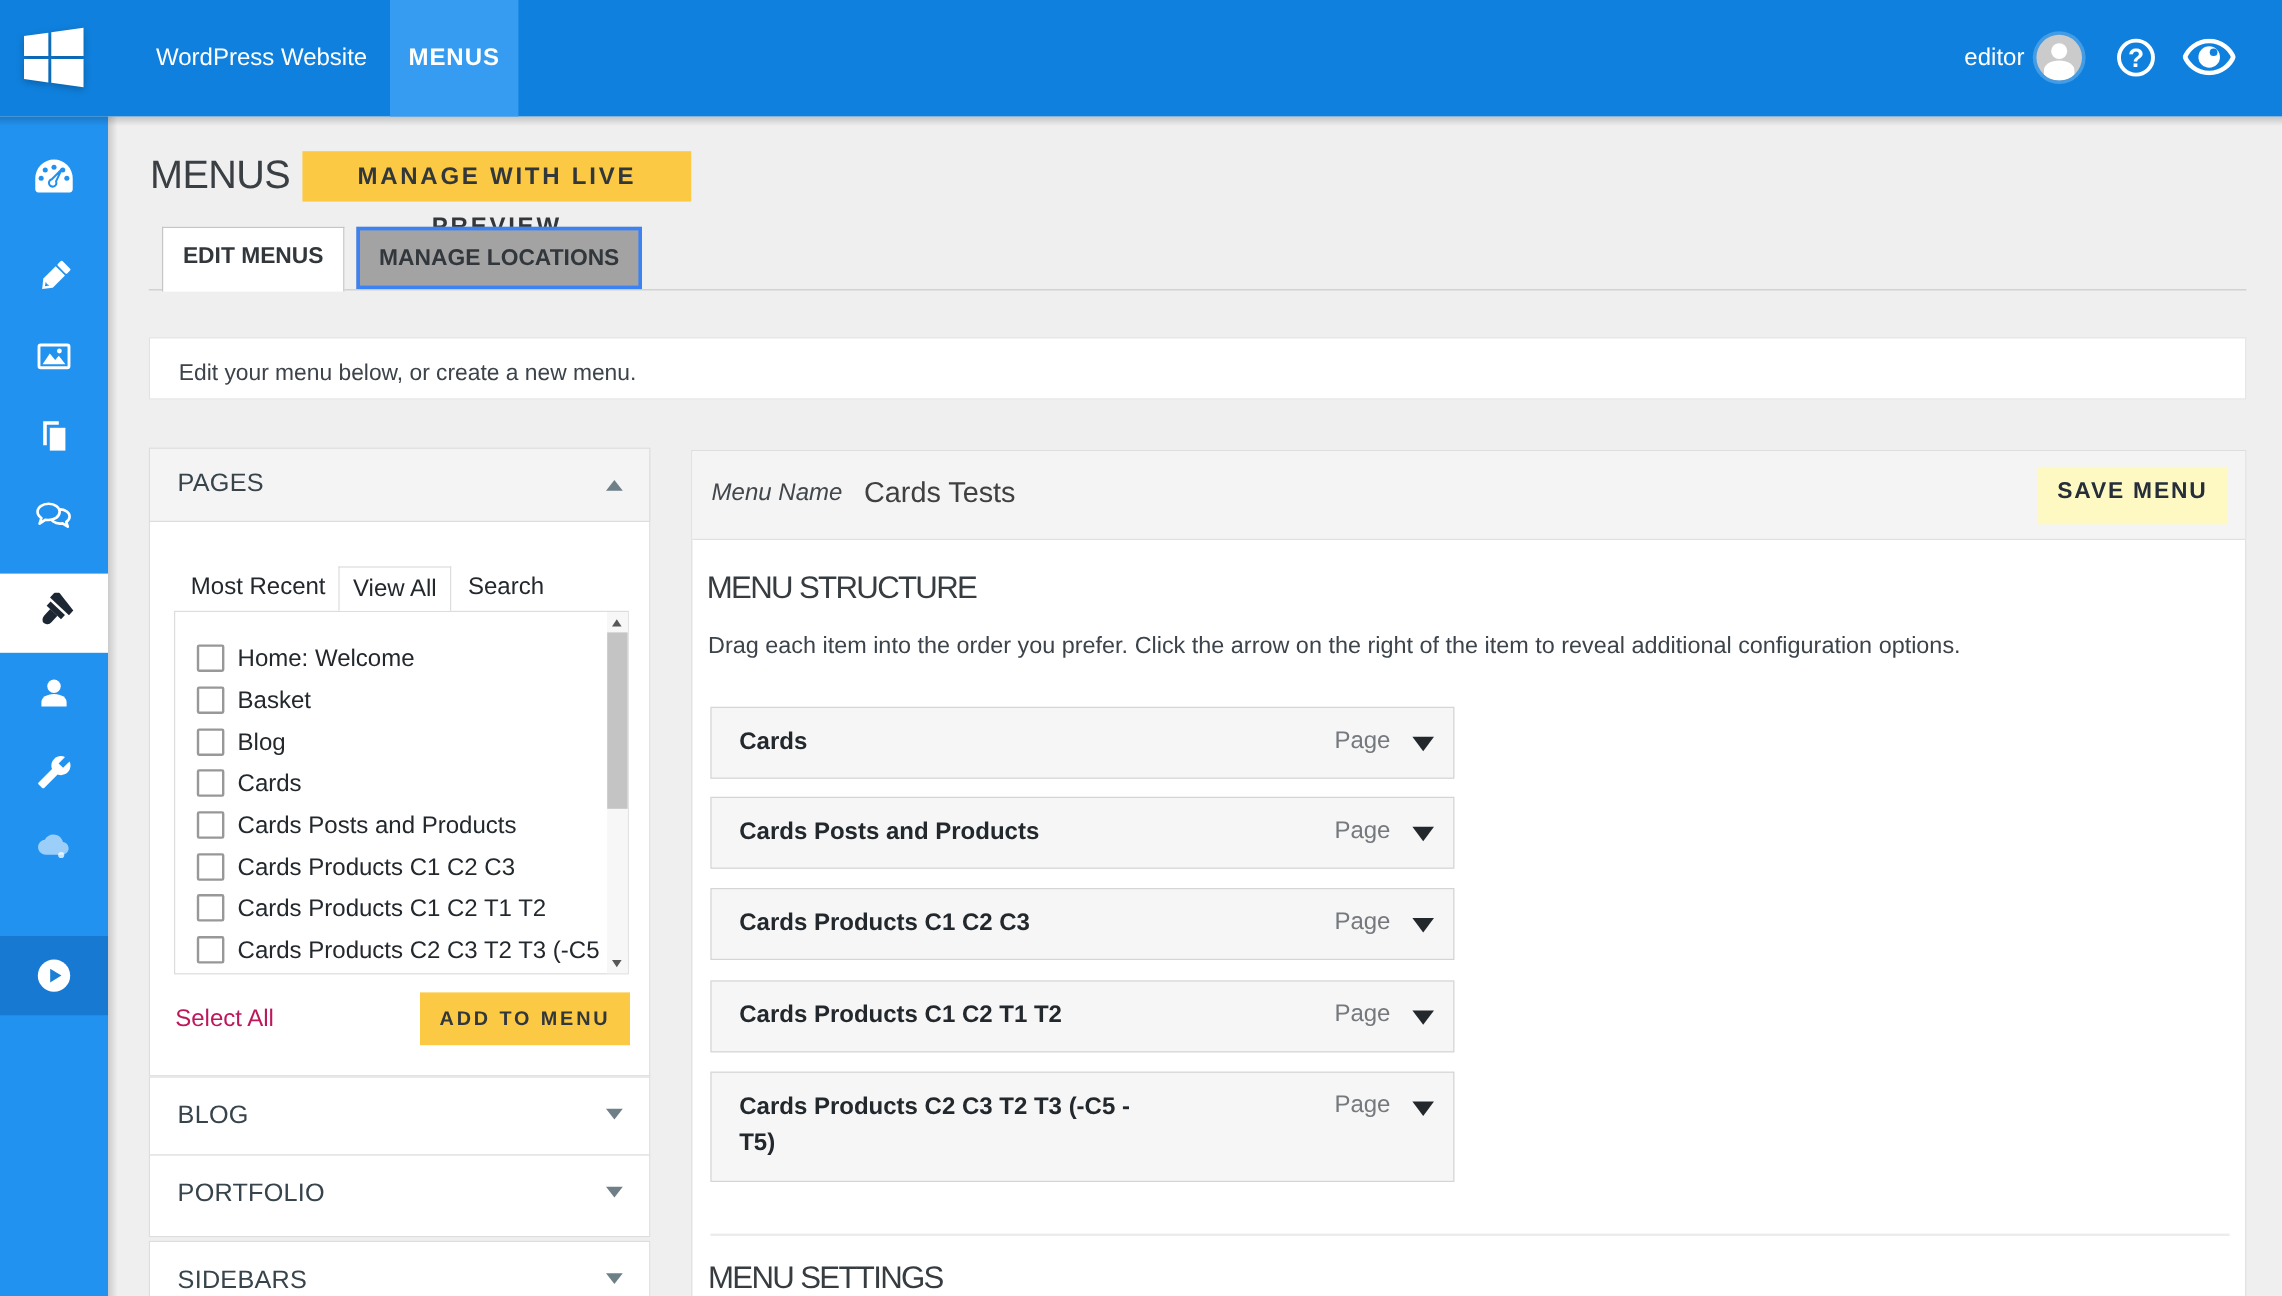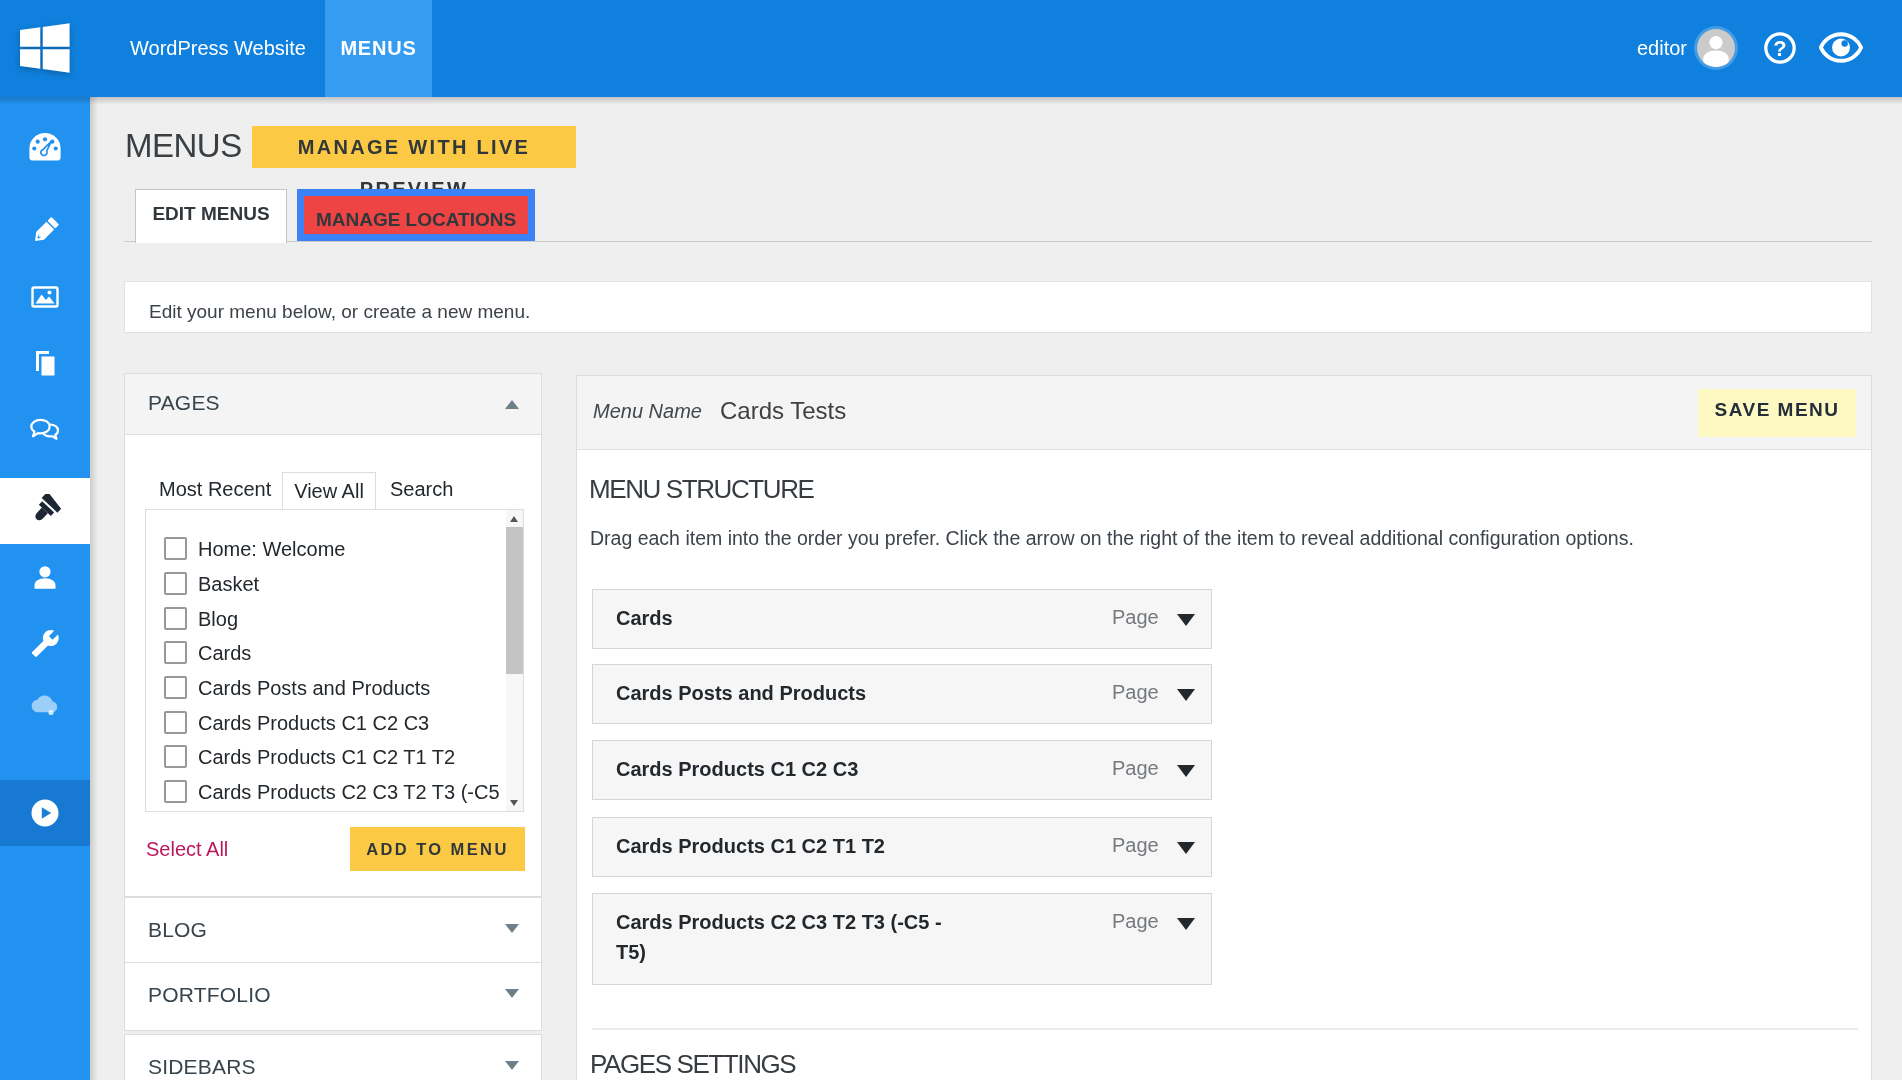--- a/index.html
+++ b/index.html
@@ -26,21 +26,21 @@
   background:linear-gradient(to bottom, rgba(0,0,0,.18), rgba(0,0,0,0)); }
 #leftshadow { position:absolute; left:90px; top:97px; width:8px; height:983px; z-index:15;
   background:linear-gradient(to right, rgba(0,0,0,.15), rgba(0,0,0,0)); }
 
 #h1menus { position:absolute; left:125px; top:127px; font-size:33px; color:#3a3f44; letter-spacing:-0.5px; }
 #badge { position:absolute; left:252px; top:126px; width:324px; height:42px; background:#fbc943;
   color:#32373c; font-size:20px; font-weight:bold; letter-spacing:2.3px; text-align:center; line-height:42px; }
 .navtab { position:absolute; top:189px; height:53px; font-size:19px; font-weight:bold; color:#32373c;
   line-height:48px; text-align:center; }
 #tab1 { left:135px; width:152px; background:#fff; border:1px solid #c5c5c5; border-bottom:none; height:54px; z-index:2; }
-#tab2 { left:297px; width:238px; background:#ef4444; border:7px solid #3b82f6; height:52px; }
+#tab2 { left:297px; width:238px; background:#a3a3a3; border:3px solid #3b82f6; height:52px; }
 #tabline { position:absolute; left:124px; top:241px; width:1748px; height:1px; background:#cbcbcb; }
 #notice { position:absolute; left:124px; top:281px; width:1748px; height:52px; background:#fff;
   border:1px solid #e2e2e2; font-size:19px; color:#3c434a; line-height:59px; padding-left:24px; }
 </style>
 <style>
 
 #lpanel { position:absolute; left:124px; top:373px; width:418px; }
 #phead { height:62px; background:#f4f4f4; border:1px solid #ddd; position:relative; }
 #phead .t, .acc .t { position:absolute; left:23px; top:0; line-height:59px; font-size:21px; color:#37444c; letter-spacing:.2px; }
 .arr-up { position:absolute; right:22px; top:26px; width:0; height:0;
@@ -290,14 +290,14 @@
     <span class="tt" style="top:13px">Cards Products C1 C2 T1 T2</span>
     <span class="pg" style="top:16px">Page</span>
     <span class="dd" style="top:24px"></span>
   </div>
   <div class="mitem" style="top:517px;height:92px">
     <span class="tt" style="top:13px">Cards Products C2 C3 T2 T3 (-C5 -<br>T5)</span>
     <span class="pg" style="top:16px">Page</span>
     <span class="dd" style="top:24px"></span>
   </div>
   <div id="msep"></div>
-  <div id="msettings">PAGES SETTINGS</div>
+  <div id="msettings">MENU SETTINGS</div>
 </div>
 
 </body></html>

